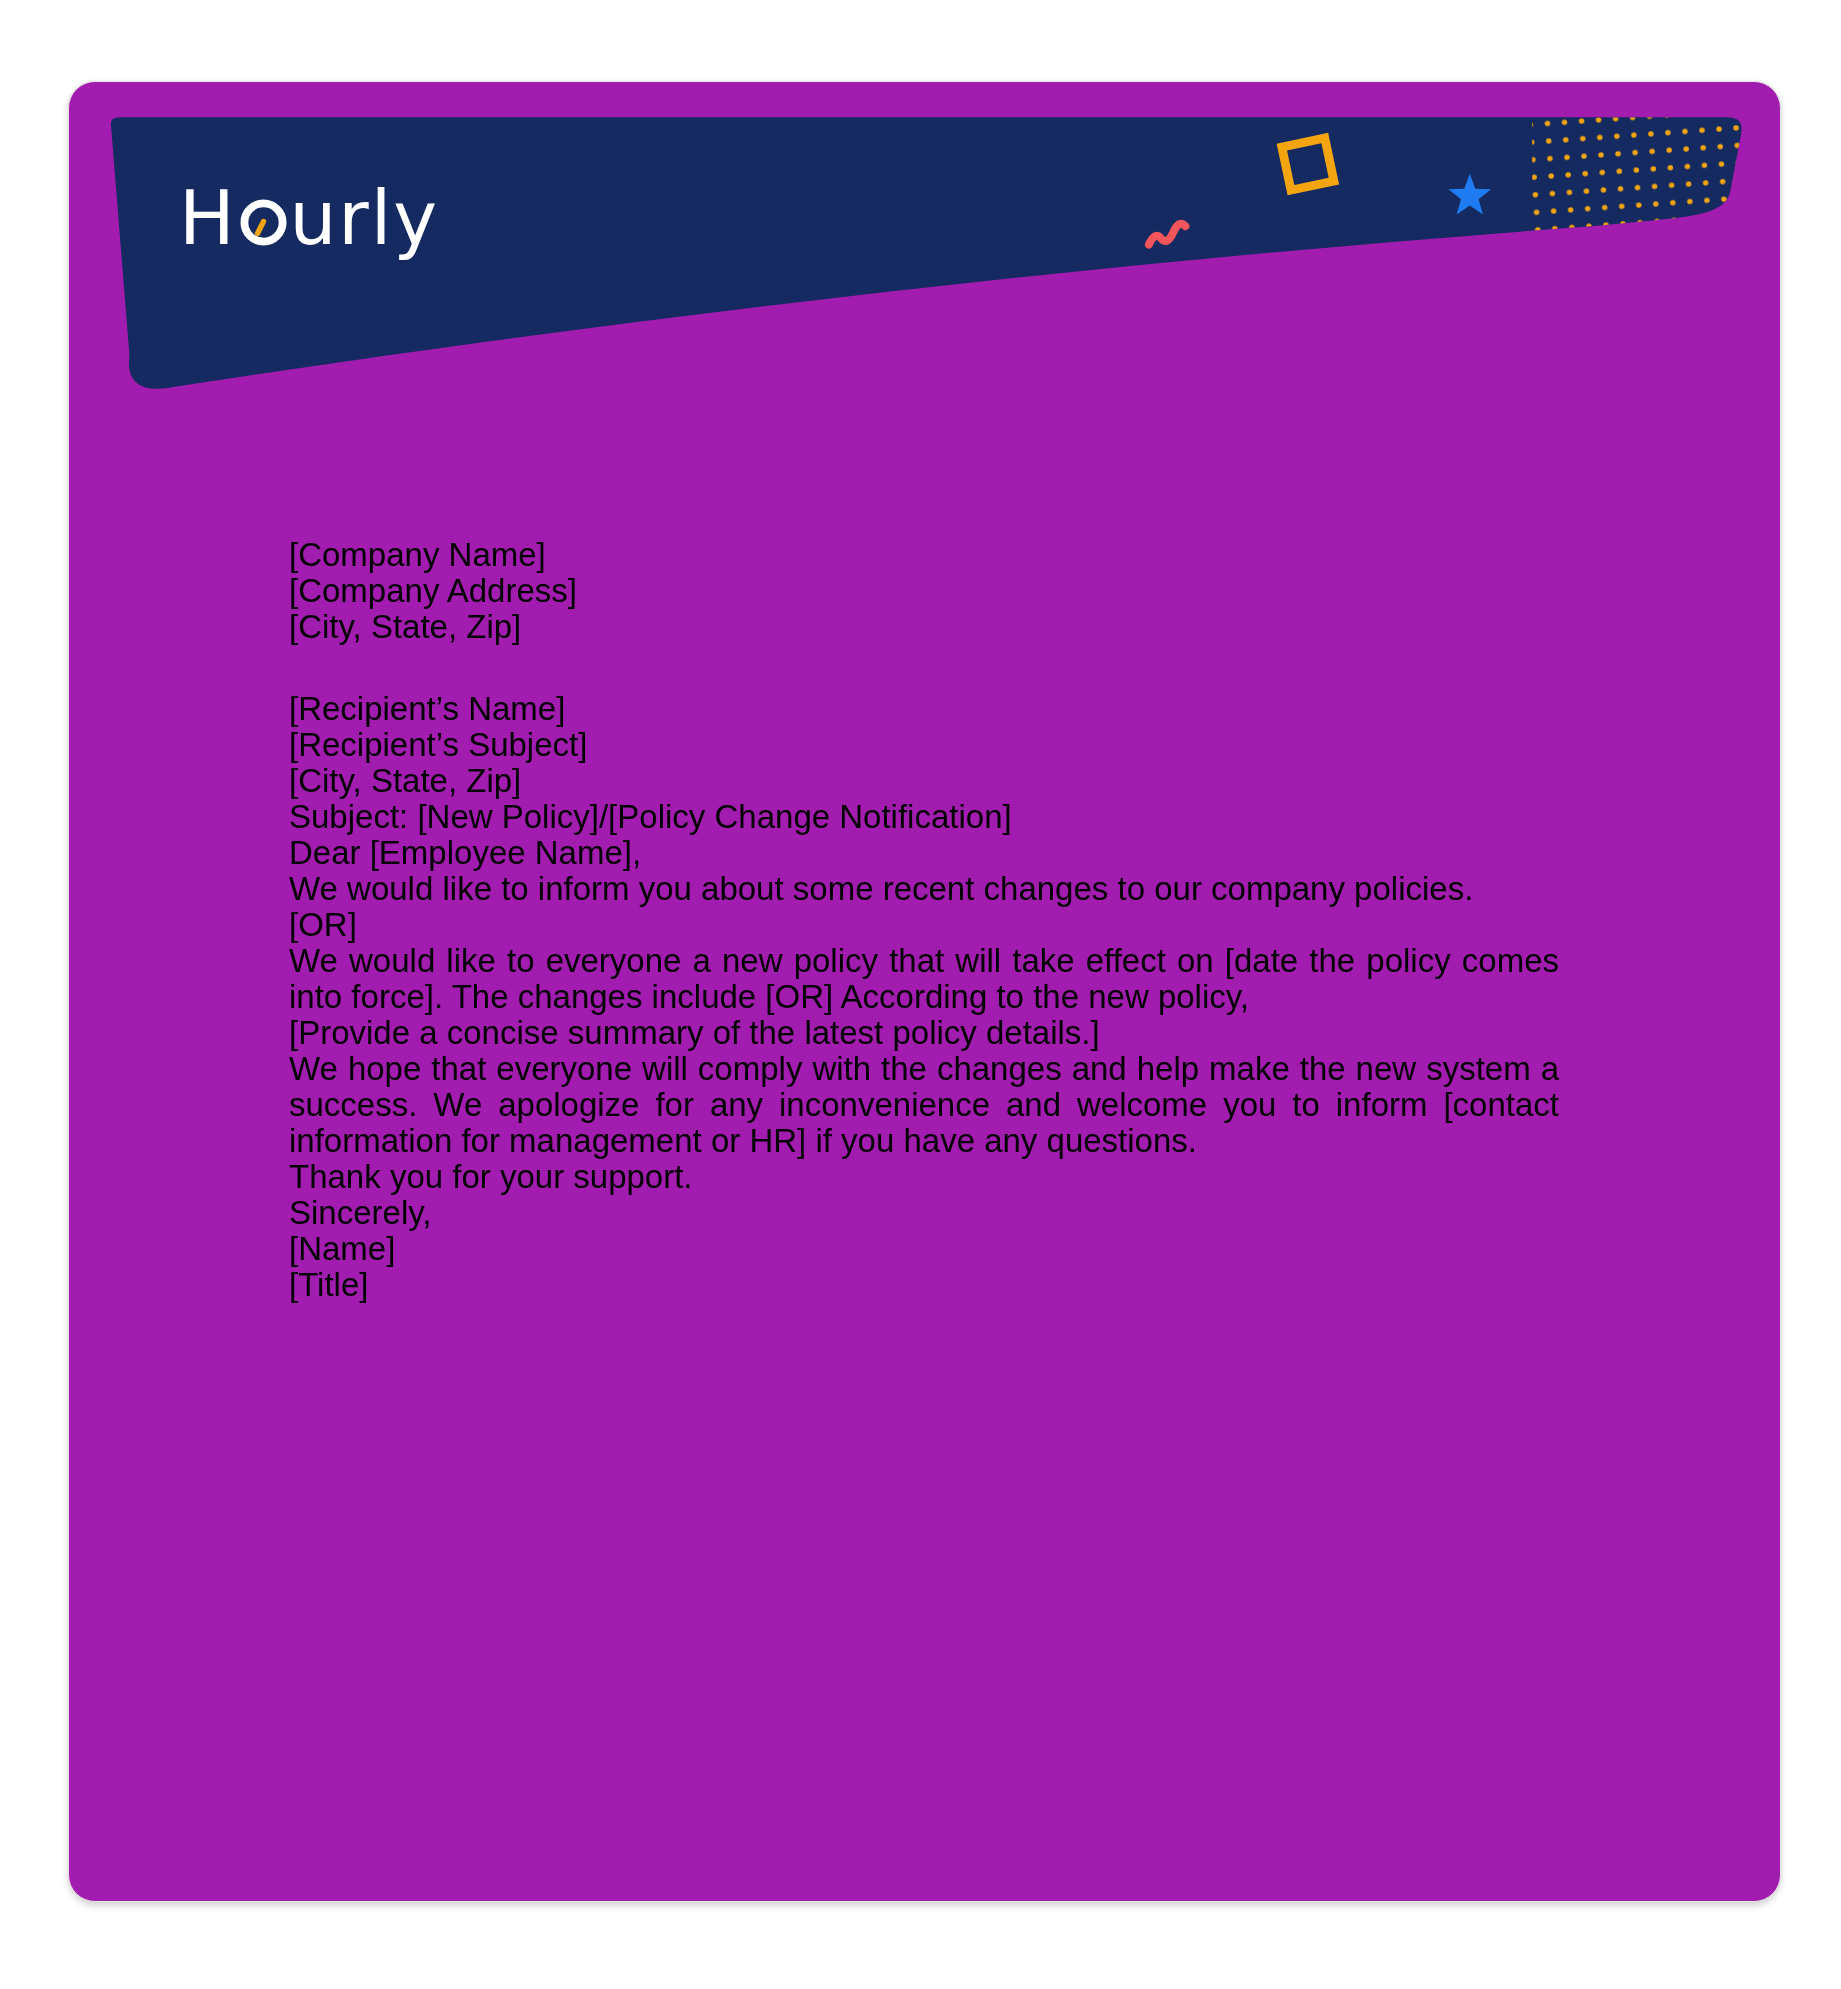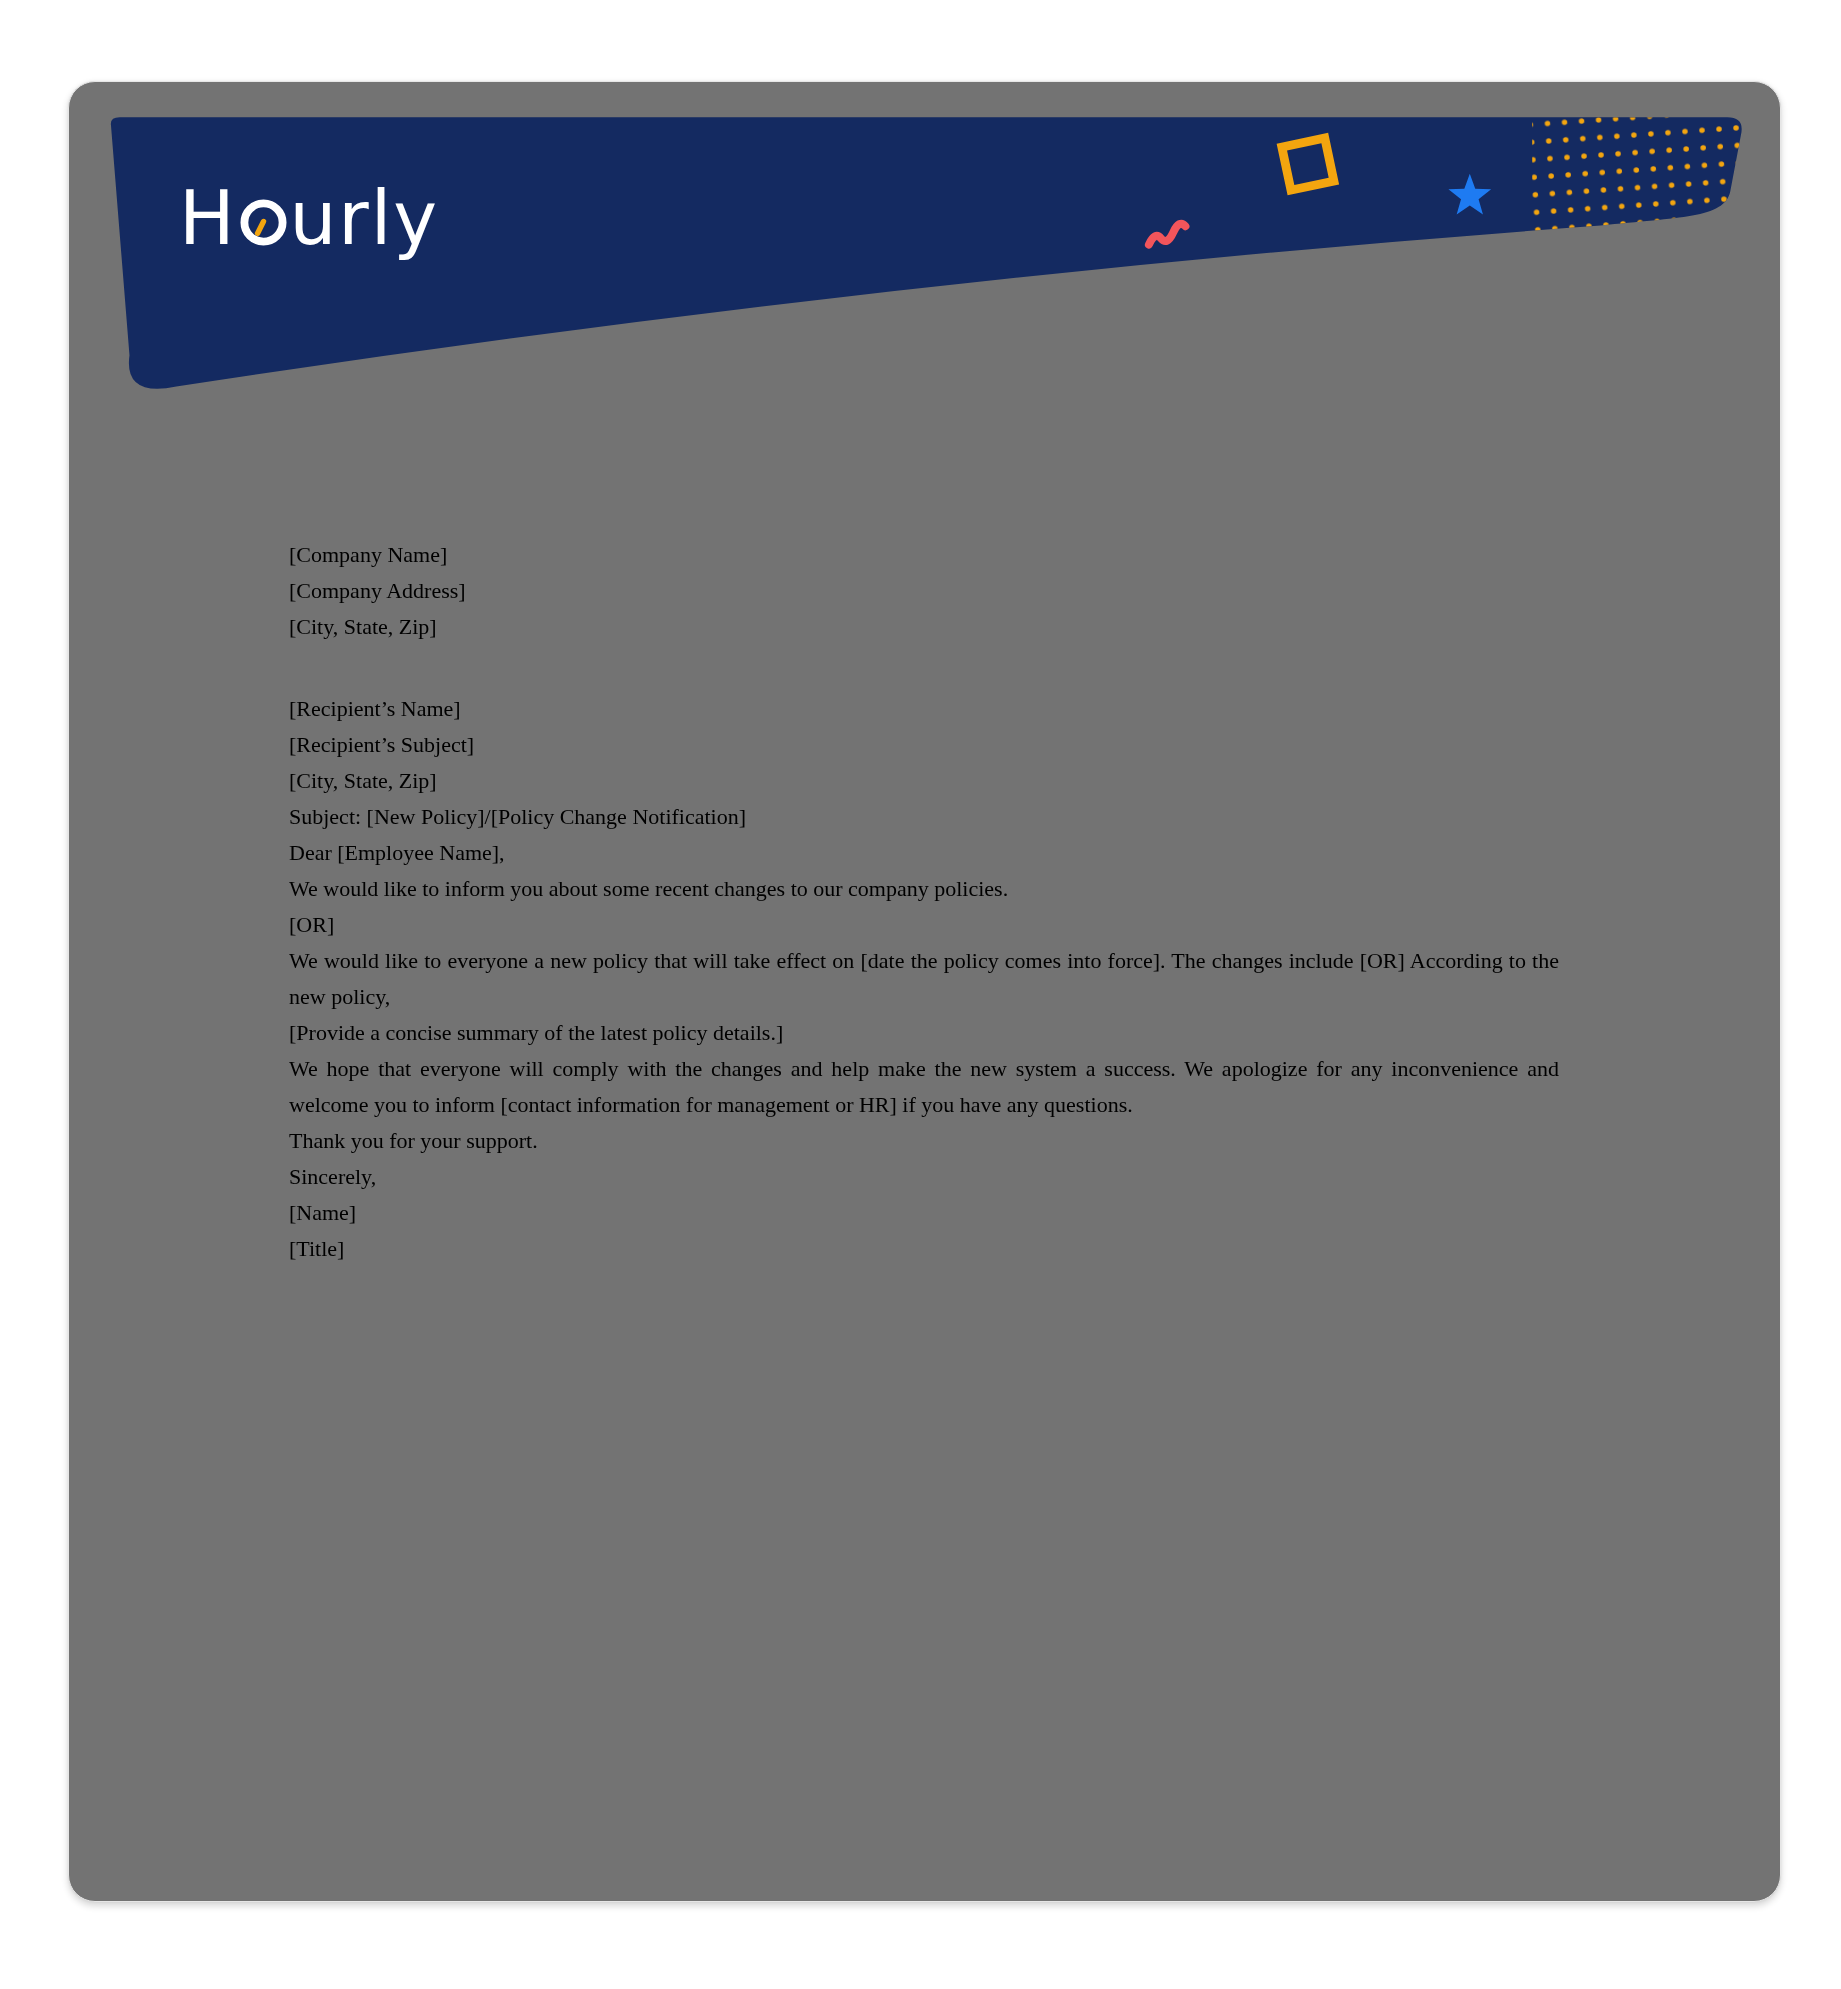--- a/index.html
+++ b/index.html
@@ -9,21 +9,21 @@
     height: 1990px;
     background: #ffffff;
     font-family: "Liberation Sans", sans-serif;
   }
   .card {
     position: absolute;
     left: 68px;
     top: 81px;
     width: 1711px;
     height: 1819px;
-    background: #737373;
+    background: #a21caf;
     border: 1px solid #e6e6e6;
     border-radius: 27px;
     box-shadow: 0 3.9px 7.8px rgba(0,0,0,0.16), 0 0 2.9px rgba(0,0,0,0.06);
     overflow: hidden;
   }
   .header-svg {
     position: absolute;
     top: 0;
     left: 0;
     width: 1711px;
@@ -47,24 +47,23 @@
     width: 47px;
     height: 47px;
     margin: 0 2.9px -2px 2.9px;
     vertical-align: baseline;
   }
   .letter {
     position: absolute;
     left: 220px;
     top: 455px;
     width: 1270px;
-    font-size: 22px;
+    font-size: 33px;
     line-height: 36px;
     color: #000000;
-    font-family: Liberation Serif, serif;
   }
   .letter p { margin: 0; }
   .addr-line { text-align: left; }
   .block-recipient { margin-top: 46px; }
   .subject-line { margin-top: 61px; }
   .salutation { margin-top: 61px; }
   .para { margin-top: 32px; text-align: justify; }
 </style>
 </head>
 <body>

